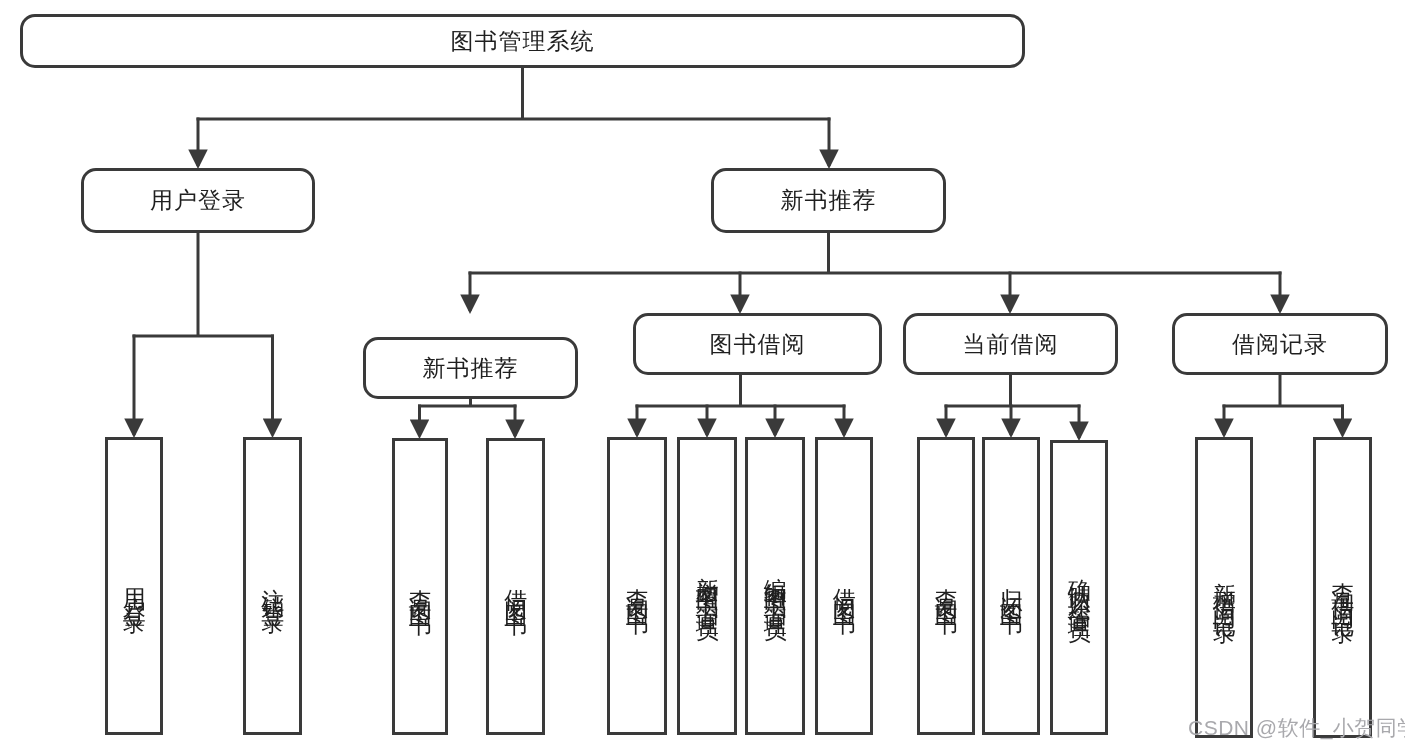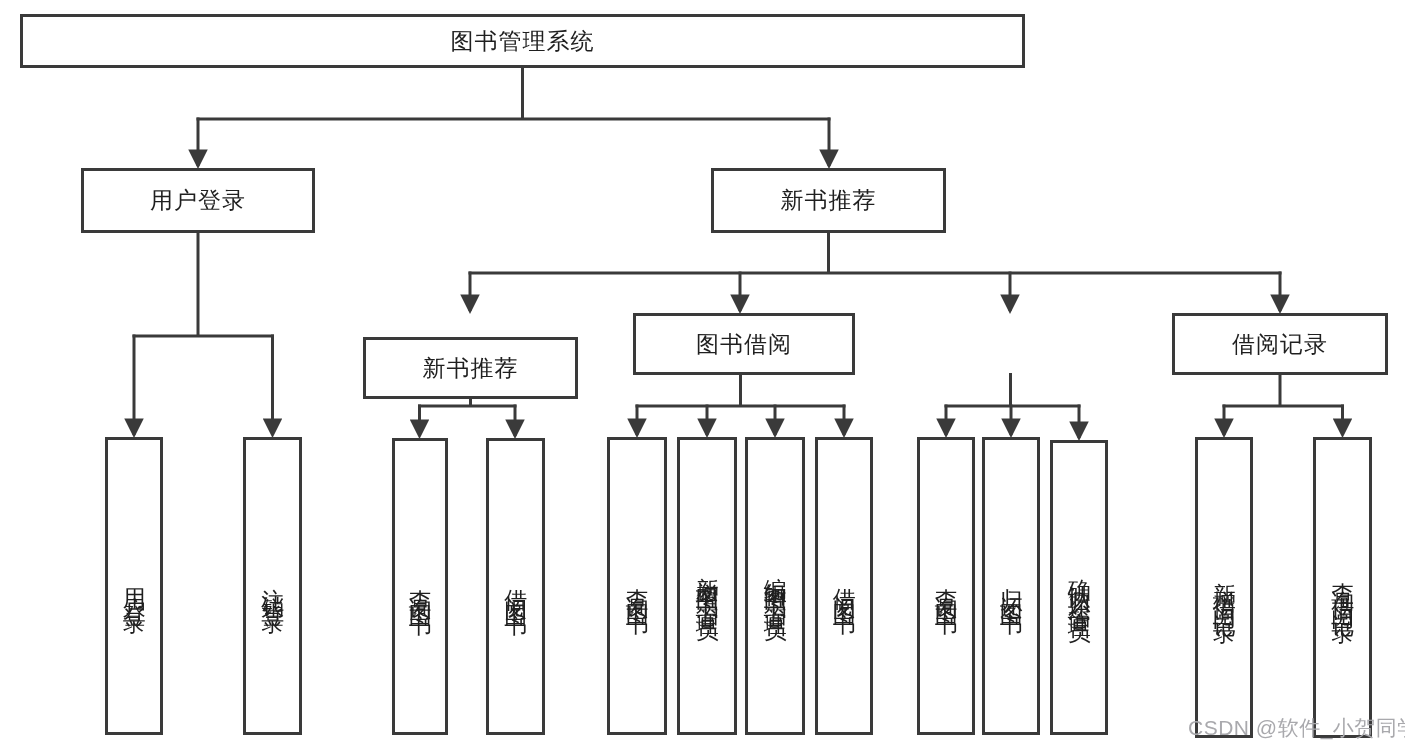--- a/index.html
+++ b/index.html
@@ -35,21 +35,21 @@
     border: 3px solid var(--line);
     display: flex;
     align-items: center;
     justify-content: center;
     z-index: 1;
     font-size: 23px;
     letter-spacing: 1px;
     color: var(--text);
   }
 
-  .hbox { white-space: nowrap; }
+  .hbox { white-space: nowrap; border-radius: 15px; }
 
   .vbox span {
     writing-mode: vertical-rl;
     text-orientation: mixed;
     line-height: 1.1;
     letter-spacing: 8px;
     font-size: 23px;
   }
   .vbox.long span { letter-spacing: 6px; }
 
@@ -124,22 +124,25 @@
   <div class="node hbox" style="left:81px; top:168px; width:234px; height:65px;">
     <span>用户登录</span>
   </div>
   <div class="node hbox" style="left:711px; top:168px; width:235px; height:65px;">
     <span>新书推荐</span>
   </div>
 
   <div class="node hbox" style="left:363px; top:313px; width:215px; height:62px;margin-top:24px;">
     <span>新书推荐</span>
   </div>
-  <div class="node hbox" style="left:633px; top:313px; width:222px; height:62px;">
+  <div class="node hbox" style="left:633px; top:313px; width:249px; height:62px;">
     <span>图书借阅</span>
+  </div>
+  <div class="node hbox" style="left:903px; top:313px; width:215px; height:62px;">
+    <span>当前借阅</span>
   </div>
   <div class="node hbox" style="left:1172px; top:313px; width:216px; height:62px;">
     <span>借阅记录</span>
   </div>
 
   <div class="node vbox" style="left:105px; top:437px; width:58px; height:298px;">
     <span>用户登录</span>
   </div>
   <div class="node vbox" style="left:243px; top:437px; width:59px; height:298px;">
     <span>注销登录</span>

